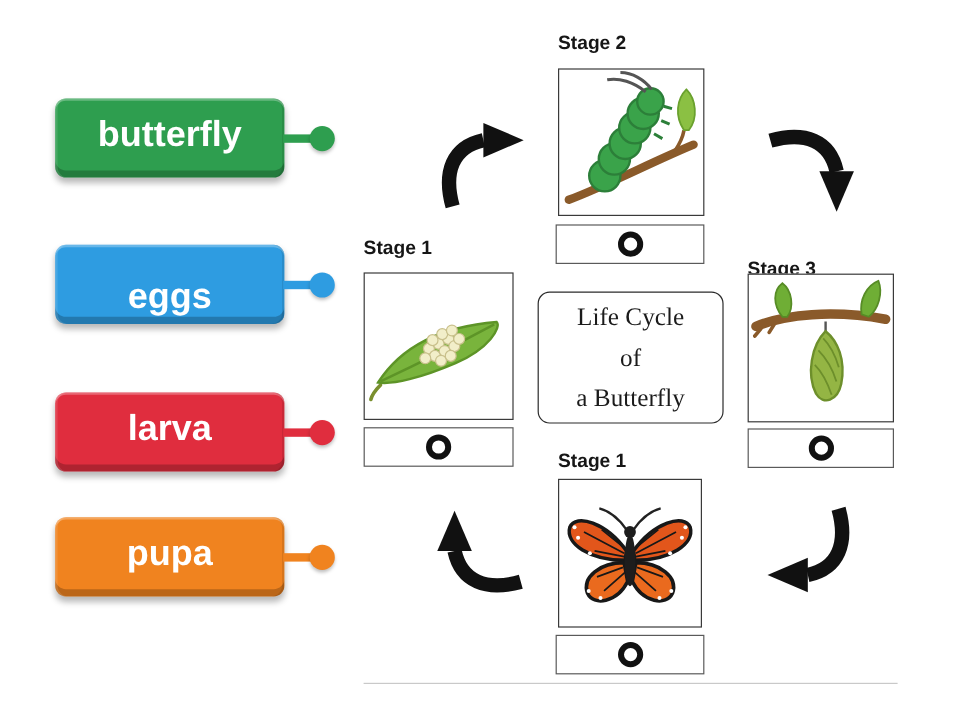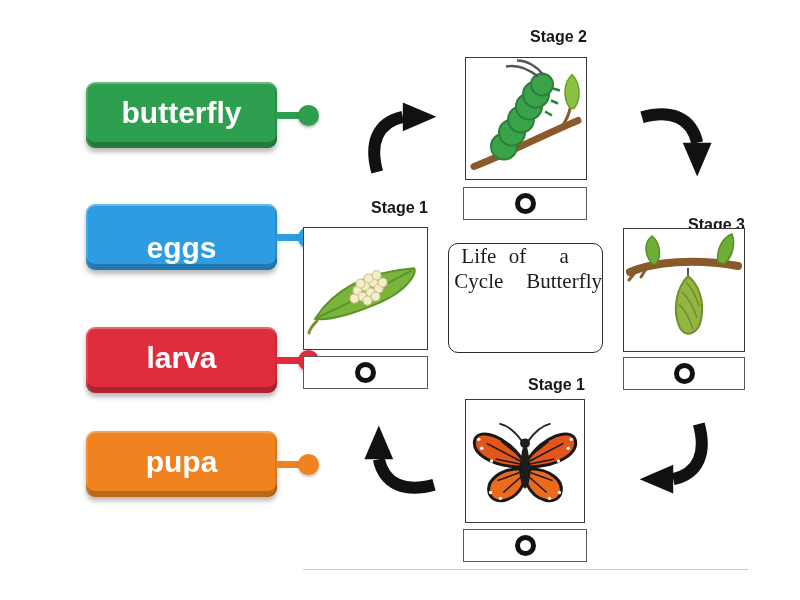--- a/index.html
+++ b/index.html
@@ -14,56 +14,55 @@
     background:var(--chip);border-radius:9px;
     display:flex;align-items:center;justify-content:center;
     color:#ffffff;font-size:30px;font-weight:bold;
     box-shadow:
       inset 0 2px 0 rgba(255,255,255,.28),
       inset 2px 0 0 rgba(255,255,255,.12),
       inset -2px 0 0 rgba(0,0,0,.10),
       inset 0 -6px 0 rgba(0,0,0,.22),
       0 4px 5px rgba(0,0,0,.28);
     cursor:grab;
-    margin-left:40px;
   }
   .chip .chip-text{padding-bottom:5px;}
   .chip .stem{
     position:absolute;right:-25px;top:50%;margin-top:-3.5px;
     width:26px;height:7px;background:var(--chip);
   }
   .chip .dot{
     position:absolute;right:-42px;top:50%;margin-top:-10.5px;
     width:21px;height:21px;border-radius:50%;background:var(--chip);
     box-shadow:0 2px 3px rgba(0,0,0,.25);
   }
 
   
   .stage-title{
-    position:absolute;text-align:right;
+    position:absolute;text-align:left;
     font-size:16px;font-weight:bold;color:#161616;letter-spacing:0;
   }
   .img-box{
     position:absolute;background:#ffffff;border:1.5px solid #3a3a3a;
     box-sizing:border-box;
   }
   .img-box svg{width:100%;height:100%;display:block;}
   .slot{
     position:absolute;background:#ffffff;border:1.5px solid #5a5a5a;
     box-sizing:border-box;display:flex;align-items:center;justify-content:center;
     cursor:pointer;
   }
   .ring{
     width:11px;height:11px;border:5px solid #111111;border-radius:50%;
     background:#ffffff;
   }
   .center-box{
     position:absolute;left:448px;top:243px;width:155px;height:110px;
     border:1.6px solid #2b2b2b;border-radius:10px;box-sizing:border-box;
-    display:flex;justify-content:space-evenly;
+    display:flex;flex-direction:column;justify-content:space-evenly;
     text-align:center;font-family:"Liberation Serif",serif;
     font-size:21px;color:#1b1b1b;background:#ffffff;
   }
   .arrow{position:absolute;width:80px;height:80px;}
   .arrow svg{width:100%;height:100%;display:block;}
   .rot90 svg{transform:rotate(90deg);}
   .rot180 svg{transform:rotate(180deg);}
   .rot270 svg{transform:rotate(270deg);}
   .bottom-edge{
     position:absolute;left:303px;top:569px;width:445px;height:1px;background:#c9c9c9;

